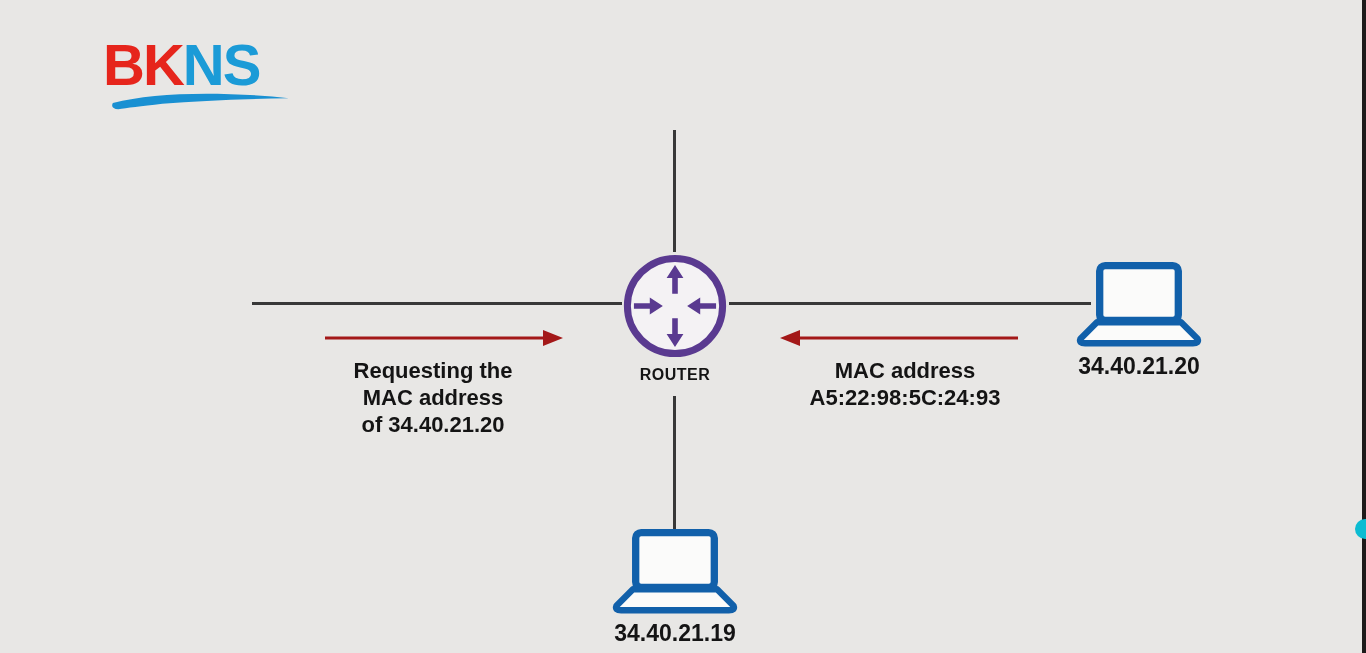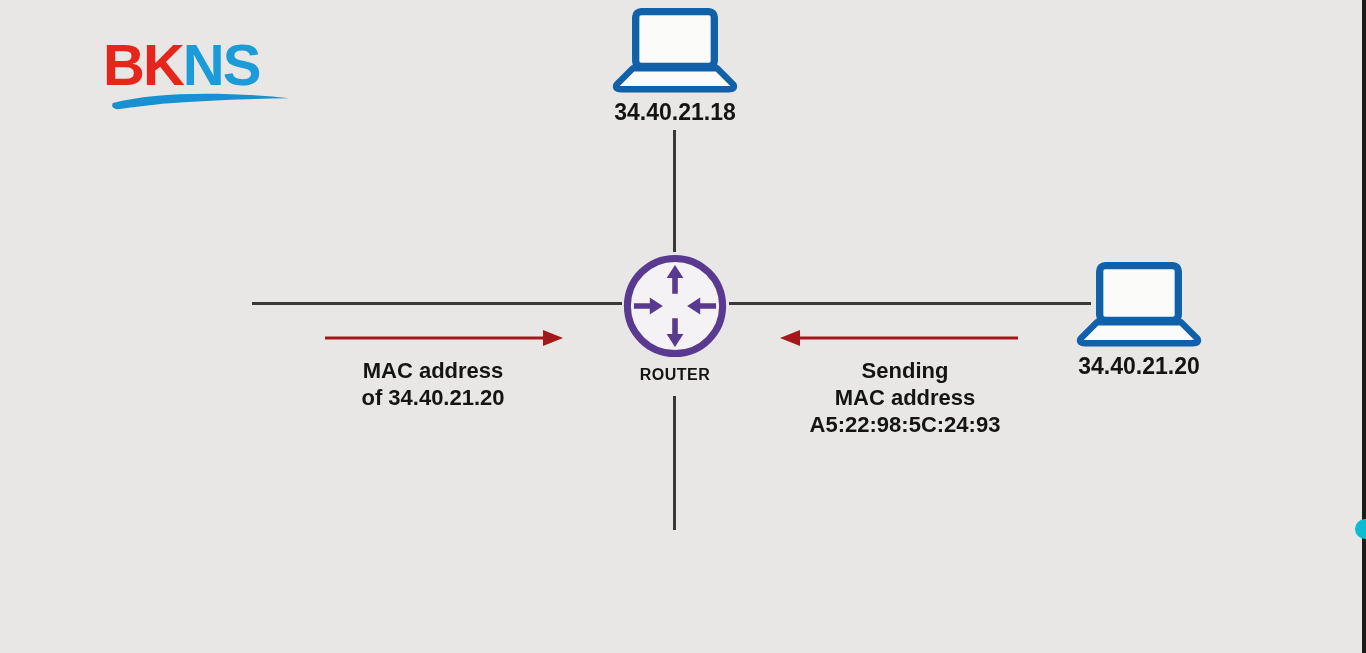--- a/index.html
+++ b/index.html
@@ -72,28 +72,28 @@
     <svg class="logo-swoosh" viewBox="0 0 200 24">
       <path d="M6,13 Q50,2 120,3 Q165,4 198,8 Q120,9 60,14 Q25,18 12,20 Q3,19 6,13 Z" fill="#1990d2"></path>
     </svg>
   </div>
 
   <div class="link v" style="left:673px; top:130px; height:122px;"></div>
   <div class="link v" style="left:673px; top:396px; height:134px;"></div>
   <div class="link h" style="left:252px; top:302px; width:370px;"></div>
   <div class="link h" style="left:729px; top:302px; width:362px;"></div>
 
-  <div class="node" style="left:611px; top:7px;">
+
+  <div class="node" style="left:611px; top:528px;">
     <svg class="laptop" viewBox="0 0 140 94">
       <rect x="27" y="5" width="86" height="60" rx="6" fill="#fbfbfa" stroke="#1160aa" stroke-width="8"></rect>
       <path d="M24,67 L116,67 L134,85 Q136,90 129,90 L11,90 Q4,90 6,85 Z" fill="#fbfbfa" stroke="#1160aa" stroke-width="7" stroke-linejoin="round"></path>
     </svg>
-    <div class="node-label">34.40.21.18</div>
+    <div class="node-label">34.40.21.19</div>
   </div>
-
 
 
   <div class="node" style="left:1075px; top:261px;">
     <svg class="laptop" viewBox="0 0 140 94">
       <rect x="27" y="5" width="86" height="60" rx="6" fill="#fbfbfa" stroke="#1160aa" stroke-width="8"></rect>
       <path d="M24,67 L116,67 L134,85 Q136,90 129,90 L11,90 Q4,90 6,85 Z" fill="#fbfbfa" stroke="#1160aa" stroke-width="7" stroke-linejoin="round"></path>
     </svg>
     <div class="node-label">34.40.21.20</div>
   </div>
 
@@ -116,26 +116,26 @@
     <line x1="0" y1="10" x2="220" y2="10" stroke="#a31818" stroke-width="3.2"></line>
     <polygon points="218,2 238,10 218,18" fill="#a31818"></polygon>
   </svg>
 
   <svg class="msg-arrow" style="left:780px; top:328px;" viewBox="0 0 238 20">
     <line x1="18" y1="10" x2="238" y2="10" stroke="#a31818" stroke-width="3.2"></line>
     <polygon points="20,2 0,10 20,18" fill="#a31818"></polygon>
   </svg>
 
   <div class="msg" style="left:303px; top:357px; width:260px;">
+    <div>Requesting the</div>
     <div>MAC address</div>
     <div>of 34.40.21.20</div>
   </div>
 
   <div class="msg" style="left:765px; top:357px; width:280px;">
-    <div>Sending</div>
     <div>MAC address</div>
     <div>A5:22:98:5C:24:93</div>
   </div>
 
   <div class="cyan-notch"></div>
   <div class="edge-bar"></div>
 
 </div>
 
 </body></html>

